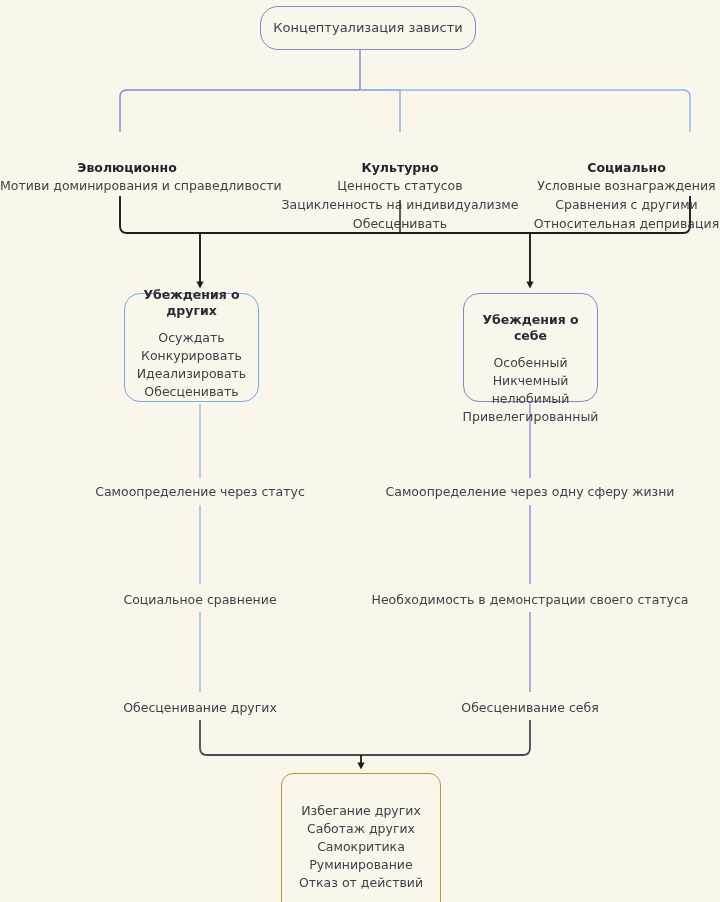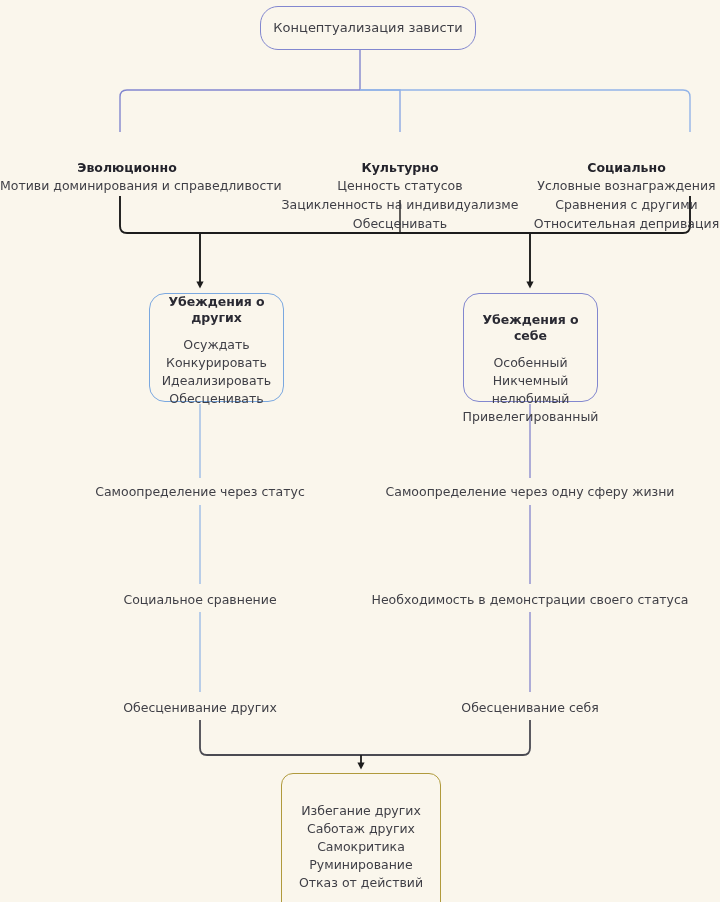--- a/index.html
+++ b/index.html
@@ -57,27 +57,27 @@
     top: 6px;
     width: 216px;
     height: 44px;
     border-color: #8287cf;
   }
   #node-root .node-line {
     font-size: 13px;
   }
 
   #node-beliefs-others {
-    left: 149px;
+    left: 124px;
     top: 293px;
     width: 135px;
     height: 109px;
     border-color: #7aa8e0;
     border-radius: 16px;
-    justify-content: center;
+    justify-content: flex-end;
     padding-top: 6px;
   }
   #node-beliefs-self {
     left: 463px;
     top: 293px;
     width: 135px;
     height: 109px;
     border-color: #8287cf;
     border-radius: 16px;
     justify-content: flex-start;

